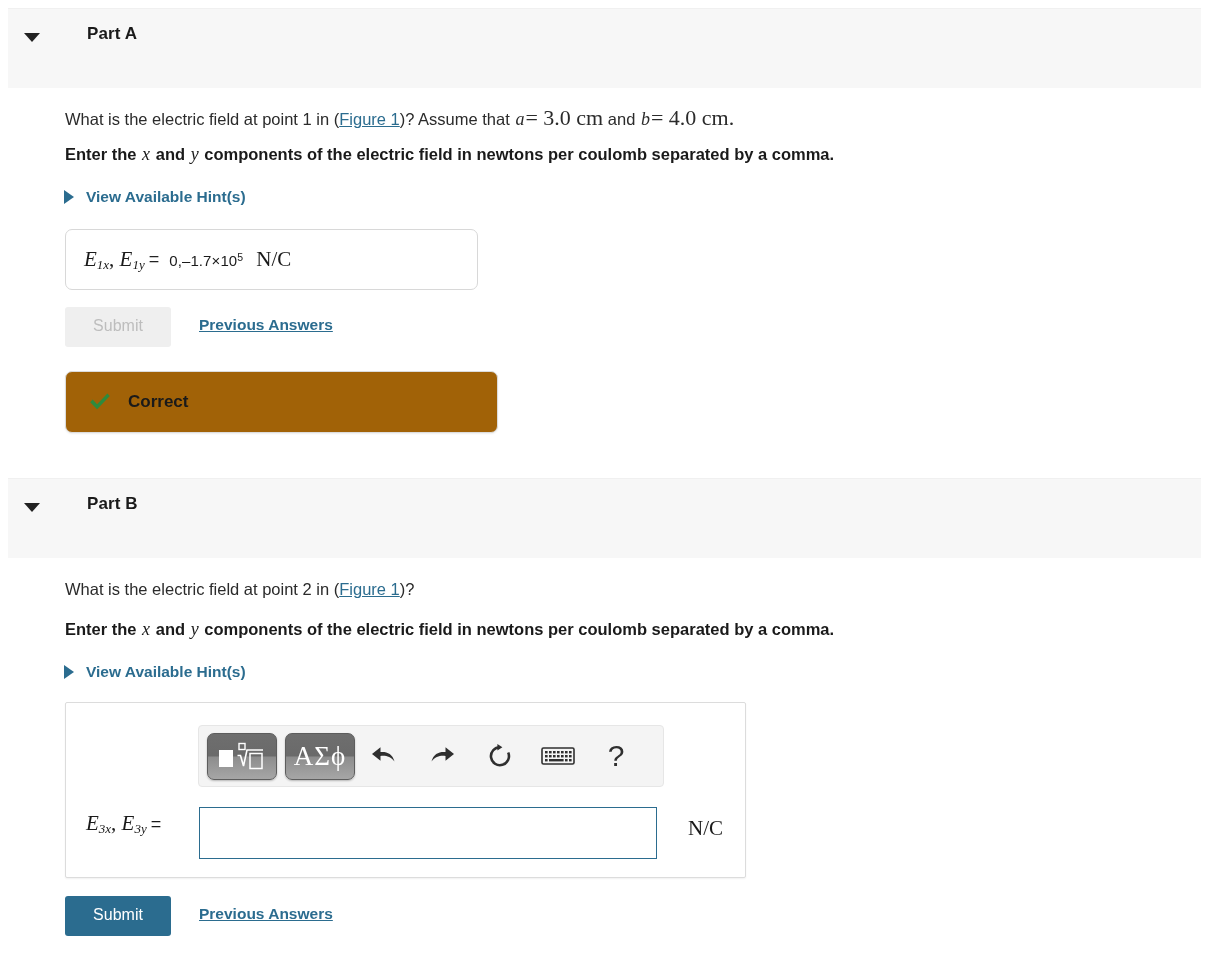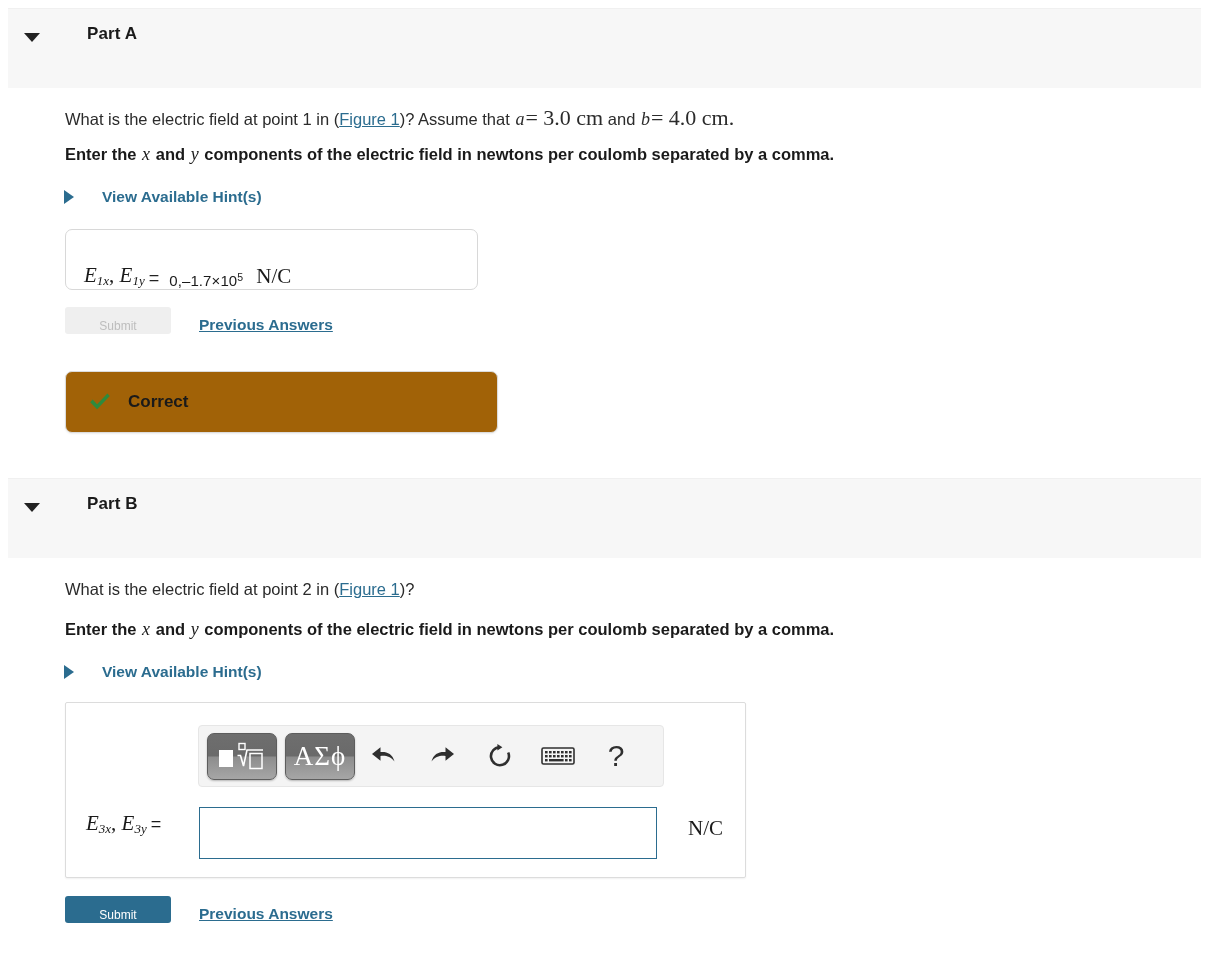--- a/index.html
+++ b/index.html
@@ -96,32 +96,31 @@
     height: 0;
     border-top: 7px solid transparent;
     border-bottom: 7px solid transparent;
     border-left: 10px solid #2b6c8f;
     margin-right: 12px;
   }
   .hint-row .hint-label {
     color: #2b6c8f;
     font-weight: bold;
     font-size: 15.5px;
-    margin-left: 16px;
   }
 
   
   .answer-box {
     position: absolute;
     box-sizing: border-box;
     border: 1px solid #d8d8d8;
     border-radius: 7px;
     background: #ffffff;
     display: flex;
-    align-items: flex-end;
+    align-items: center;
     padding-left: 18px;
   }
   .var-label {
     font-family: "Liberation Serif", serif;
     font-size: 21px;
     color: #1a1a1a;
     white-space: nowrap;
   }
   .var-label i { font-style: italic; }
   .var-label sub {
@@ -152,24 +151,24 @@
     margin-left: 13px;
   }
 
   
   .btn {
     position: absolute;
     box-sizing: border-box;
     border: none;
     border-radius: 3px;
     font-family: "Liberation Sans", sans-serif;
-    font-size: 12px;
+    font-size: 16px;
     text-align: center;
     line-height: 38px;
-    height: 27px;
+    height: 40px;
     width: 106px;
   }
   .btn-disabled {
     background: #efefef;
     color: #bdbdbd;
     cursor: default;
   }
   .btn-primary {
     background: #2b6c8f;
     color: #ffffff;

